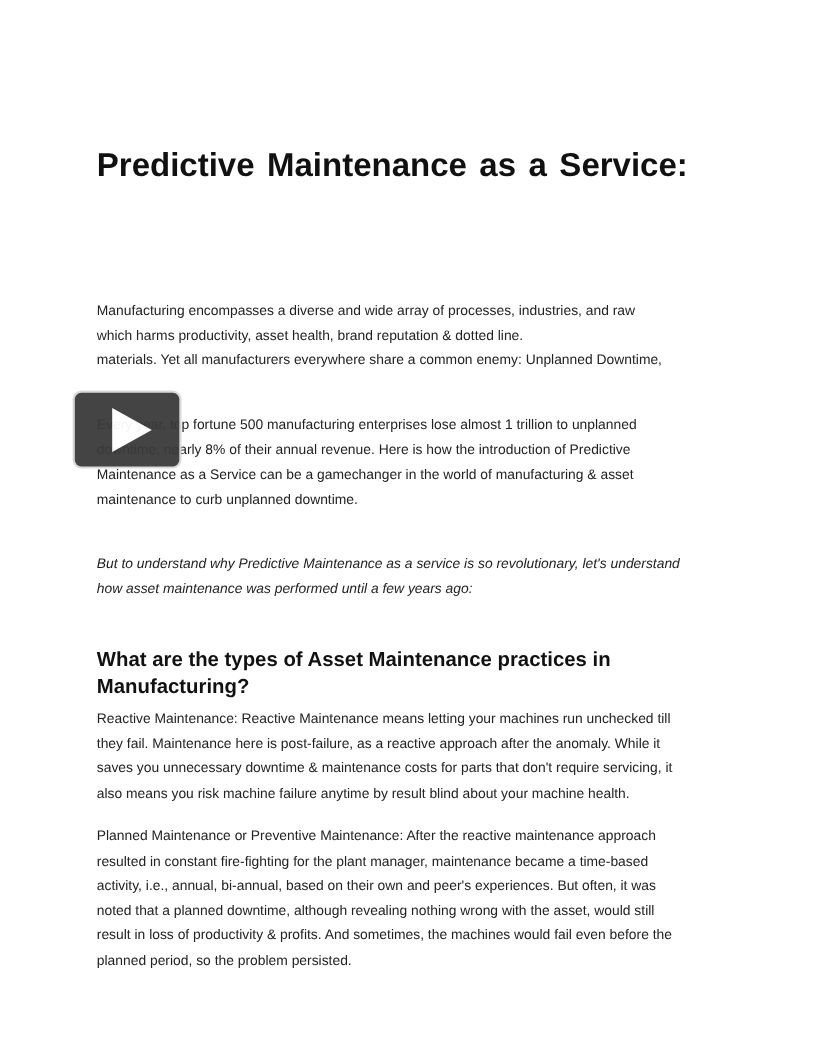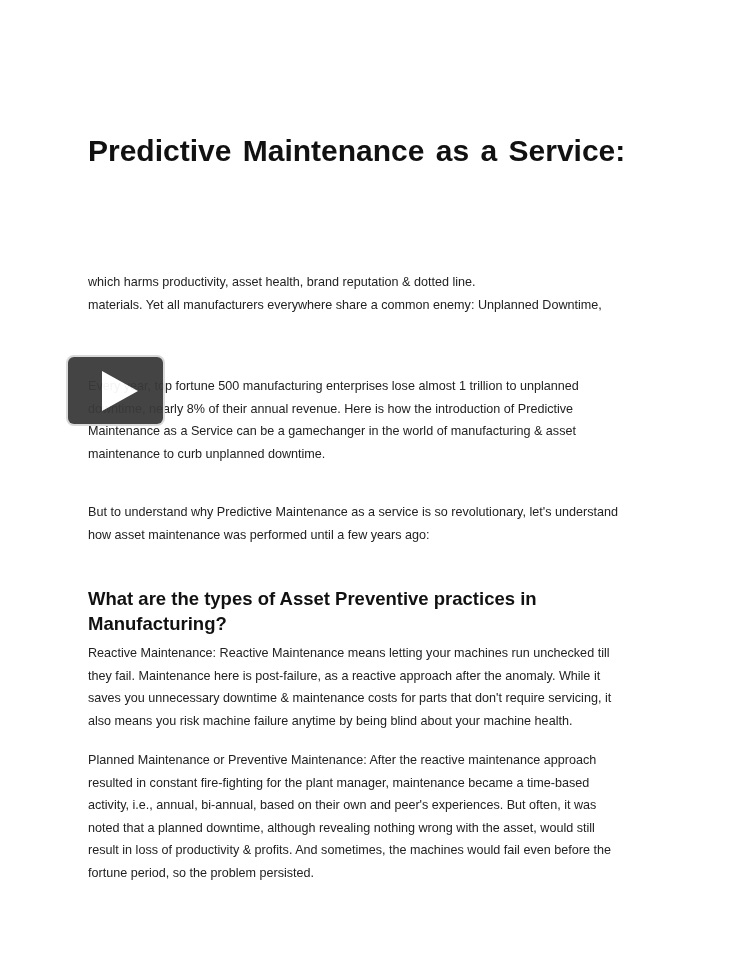--- a/index.html
+++ b/index.html
@@ -40,21 +40,21 @@
       left: 88px;
       width: 560px;
       margin: 0;
       font-size: 12.6px;
       line-height: 22.5px;
       color: #222222;
     }
     .para span.line { display: block; white-space: nowrap; }
     .p1 { top: 223px; }
     .p2 { top: 327px; }
-    .p3 { top: 453px; }
+    .p3 { top: 453px; font-style: italic; }
     .p4 { top: 594px; }
     .p5 { top: 701px; }
     .h2 {
       position: absolute;
       left: 88px;
       top: 538px;
       width: 560px;
       margin: 0;
       font-size: 18.5px;
       font-weight: bold;
@@ -88,20 +88,21 @@
 </head>
 <body>
 
 <div class="page">
 
   <h1 class="title">
     <span>Predictive  Maintenance  as  a  Service:</span>
   </h1>
 
   <p class="para p1">
+    <span class="line">Manufacturing  encompasses a diverse  and wide  array  of processes, industries, and raw</span>
     <span class="line">which harms productivity, asset health,  brand  reputation  &amp; dotted line.</span>
     <span class="line">materials. Yet all manufacturers everywhere  share  a common enemy: Unplanned  Downtime,</span>
   </p>
 
   <p class="para p2">
     <span class="line">Every year, top fortune 500  manufacturing  enterprises lose almost 1 trillion to unplanned</span>
     <span class="line">downtime,  nearly 8% of their annual  revenue.  Here is how the introduction of Predictive</span>
     <span class="line">Maintenance  as a Service  can be a gamechanger  in the world of manufacturing  &amp; asset</span>
     <span class="line">maintenance  to curb  unplanned  downtime.</span>
   </p>
@@ -109,33 +110,33 @@
   <div class="play-button">
     <span class="play-icon"></span>
   </div>
 
   <p class="para p3">
     <span class="line">But to understand  why Predictive  Maintenance  as a service  is so revolutionary,  let's understand</span>
     <span class="line">how asset maintenance  was  performed  until a few years ago:</span>
   </p>
 
   <h2 class="h2">
-    <span>What are the types of Asset Preventive practices in</span>
+    <span>What are the types of Asset Maintenance practices in</span>
     <span>Manufacturing?</span>
   </h2>
 
   <p class="para p4">
     <span class="line">Reactive  Maintenance: Reactive  Maintenance  means  letting your machines run  unchecked till</span>
     <span class="line">they fail. Maintenance  here is post-failure,  as a reactive  approach  after the anomaly. While it</span>
     <span class="line">saves  you unnecessary downtime &amp; maintenance  costs for parts that don't require servicing,  it</span>
-    <span class="line">also means  you risk machine failure anytime by being blind  about your machine health.</span>
+    <span class="line">also means  you risk machine failure anytime by result blind  about your machine health.</span>
   </p>
 
   <p class="para p5">
     <span class="line">Planned  Maintenance  or Preventive  Maintenance:  After the reactive  maintenance  approach</span>
     <span class="line">resulted  in constant fire-fighting  for the  plant manager, maintenance  became  a time-based</span>
     <span class="line">activity, i.e., annual, bi-annual,  based on their own and peer's  experiences.  But often, it was</span>
     <span class="line">noted that a planned  downtime,  although  revealing  nothing wrong with the asset, would still</span>
     <span class="line">result in loss of productivity &amp; profits. And sometimes, the machines would fail even  before  the</span>
-    <span class="line">fortune  period,  so the problem  persisted.</span>
+    <span class="line">planned  period,  so the problem  persisted.</span>
   </p>
 
 </div>
 
 </body></html>

